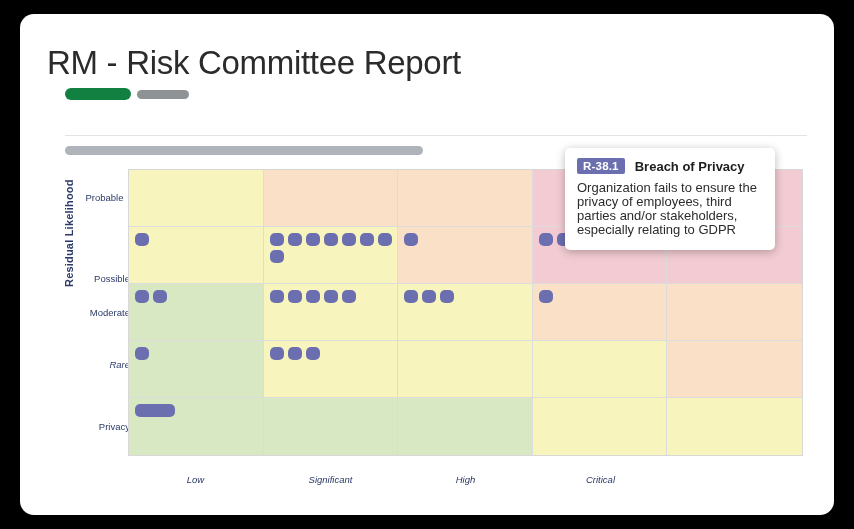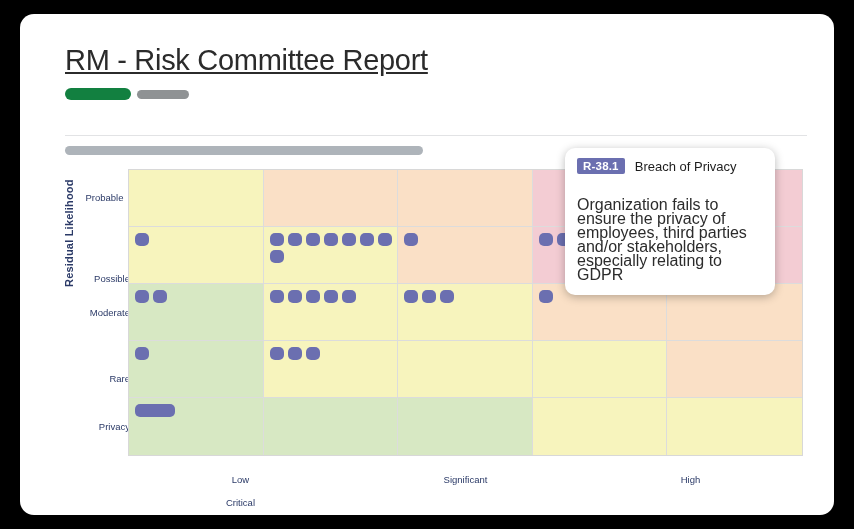--- a/index.html
+++ b/index.html
@@ -7,24 +7,23 @@
     width:854px;height:529px;
     background:#000;
     font-family:"Liberation Sans",sans-serif;
     overflow:hidden;
   }
   #card{
     position:absolute;left:20px;top:14px;width:814px;height:501px;
     background:#fff;border-radius:14px;
   }
   #title{
-    position:absolute;left:45px;top:30px;
-    font-size:29px;font-weight:400;color:#2b2b2b;letter-spacing:-0.3px;
+    position:absolute;left:27px;top:30px;
+    font-size:33px;font-weight:400;color:#2b2b2b;letter-spacing:-0.3px;
     white-space:nowrap;
-    text-decoration:underline;
   }
   .pill{position:absolute;border-radius:7px;height:12px;}
   #pill-green{left:45px;top:74px;width:66px;background:#128040;}
   #pill-gray{left:117px;top:76px;width:52px;height:9px;background:#8f9294;border-radius:5px;}
   #divider{position:absolute;left:45px;top:121px;width:742px;height:1px;background:#e2e3e5;}
   #placeholder-bar{position:absolute;left:45px;top:132px;width:358px;height:9px;background:#aeb4ba;border-radius:5px;}
 
   #chart{position:absolute;left:45px;top:155px;width:742px;height:320px;}
   #ylabel{
     position:absolute;left:-2px;top:118px;
@@ -54,39 +53,39 @@
     overflow:visible;
   }
   .cell.lastcol{border-right:none;}
   .cell.lastrow{border-bottom:none;}
   .dots{display:flex;flex-wrap:wrap;gap:4px;width:100%;align-content:flex-start;}
   .dot{
     width:14px;height:13px;border-radius:5px;background:#6b6fb0;flex:0 0 auto;
   }
   .dot.wide{width:40px;}
   #xgroup{position:absolute;left:63px;top:293px;width:675px;height:26px;
-    display:grid;grid-template-columns:repeat(3,1fr);}
+    display:grid;grid-template-columns:repeat(5,1fr);font-style:italic;}
   .xtick{text-align:center;font-size:9.5px;color:#2b3a67;padding-top:12px;}
 
   #tooltip{
     position:absolute;left:500px;top:-21px;width:210px;
-    background:#fff;border-radius:10px;
+    background:#fff;border-radius:5px;
     box-shadow:0 2px 10px rgba(0,0,0,0.28);
     padding:10px 16px 13px 12px;
     box-sizing:border-box;
     z-index:40;
   }
   #tt-head{display:flex;align-items:center;gap:10px;}
   #tt-badge{
     background:#6b6fb0;color:#fff;font-size:11.5px;font-weight:bold;
     padding:2px 6px;border-radius:2px;letter-spacing:0.2px;
   }
-  #tt-title{font-size:13px;color:#1d1d1d;font-weight:400;}
+  #tt-title{font-size:13px;color:#1d1d1d;font-weight:700;}
   #tt-body{
-    margin-top:24px;font-size:16px;line-height:14px;color:#2c2c2c;
+    margin-top:7px;font-size:13px;line-height:14px;color:#2c2c2c;
   }
 </style>
 </head>
 <body>
 
 <div id="card">
 
   <div id="title">RM - Risk Committee Report</div>
 
   <div class="pill" id="pill-green"></div>
@@ -95,21 +94,21 @@
   <div id="placeholder-bar"></div>
 
   <div id="chart">
 
     <div id="ylabel">Residual Likelihood</div>
 
     <div id="ygroup">
         <div class="ytick" style="top: 22.7px; text-align: center;">Probable</div>
         <div class="ytick" style="top: 80.1px; margin-top: 24px;">Possible</div>
         <div class="ytick" style="top: 137.5px;">Moderate</div>
-        <div class="ytick" style="top: 204px;">Rare</div>
+        <div class="ytick" style="top: 190px; font-style: italic;">Rare</div>
         <div class="ytick" style="top: 252.3px;">Privacy</div>
       </div>
 
     <div id="grid">
         <div class="cell" style="background: rgb(247, 244, 189);"></div>
         <div class="cell" style="background: rgb(250, 224, 198);"></div>
         <div class="cell" style="background: rgb(250, 224, 198);"></div>
         <div class="cell" style="background: rgb(243, 204, 211);"></div>
         <div class="cell lastcol" style="background: rgb(243, 204, 211);"></div>
         <div class="cell" style="background: rgb(247, 244, 189);">

